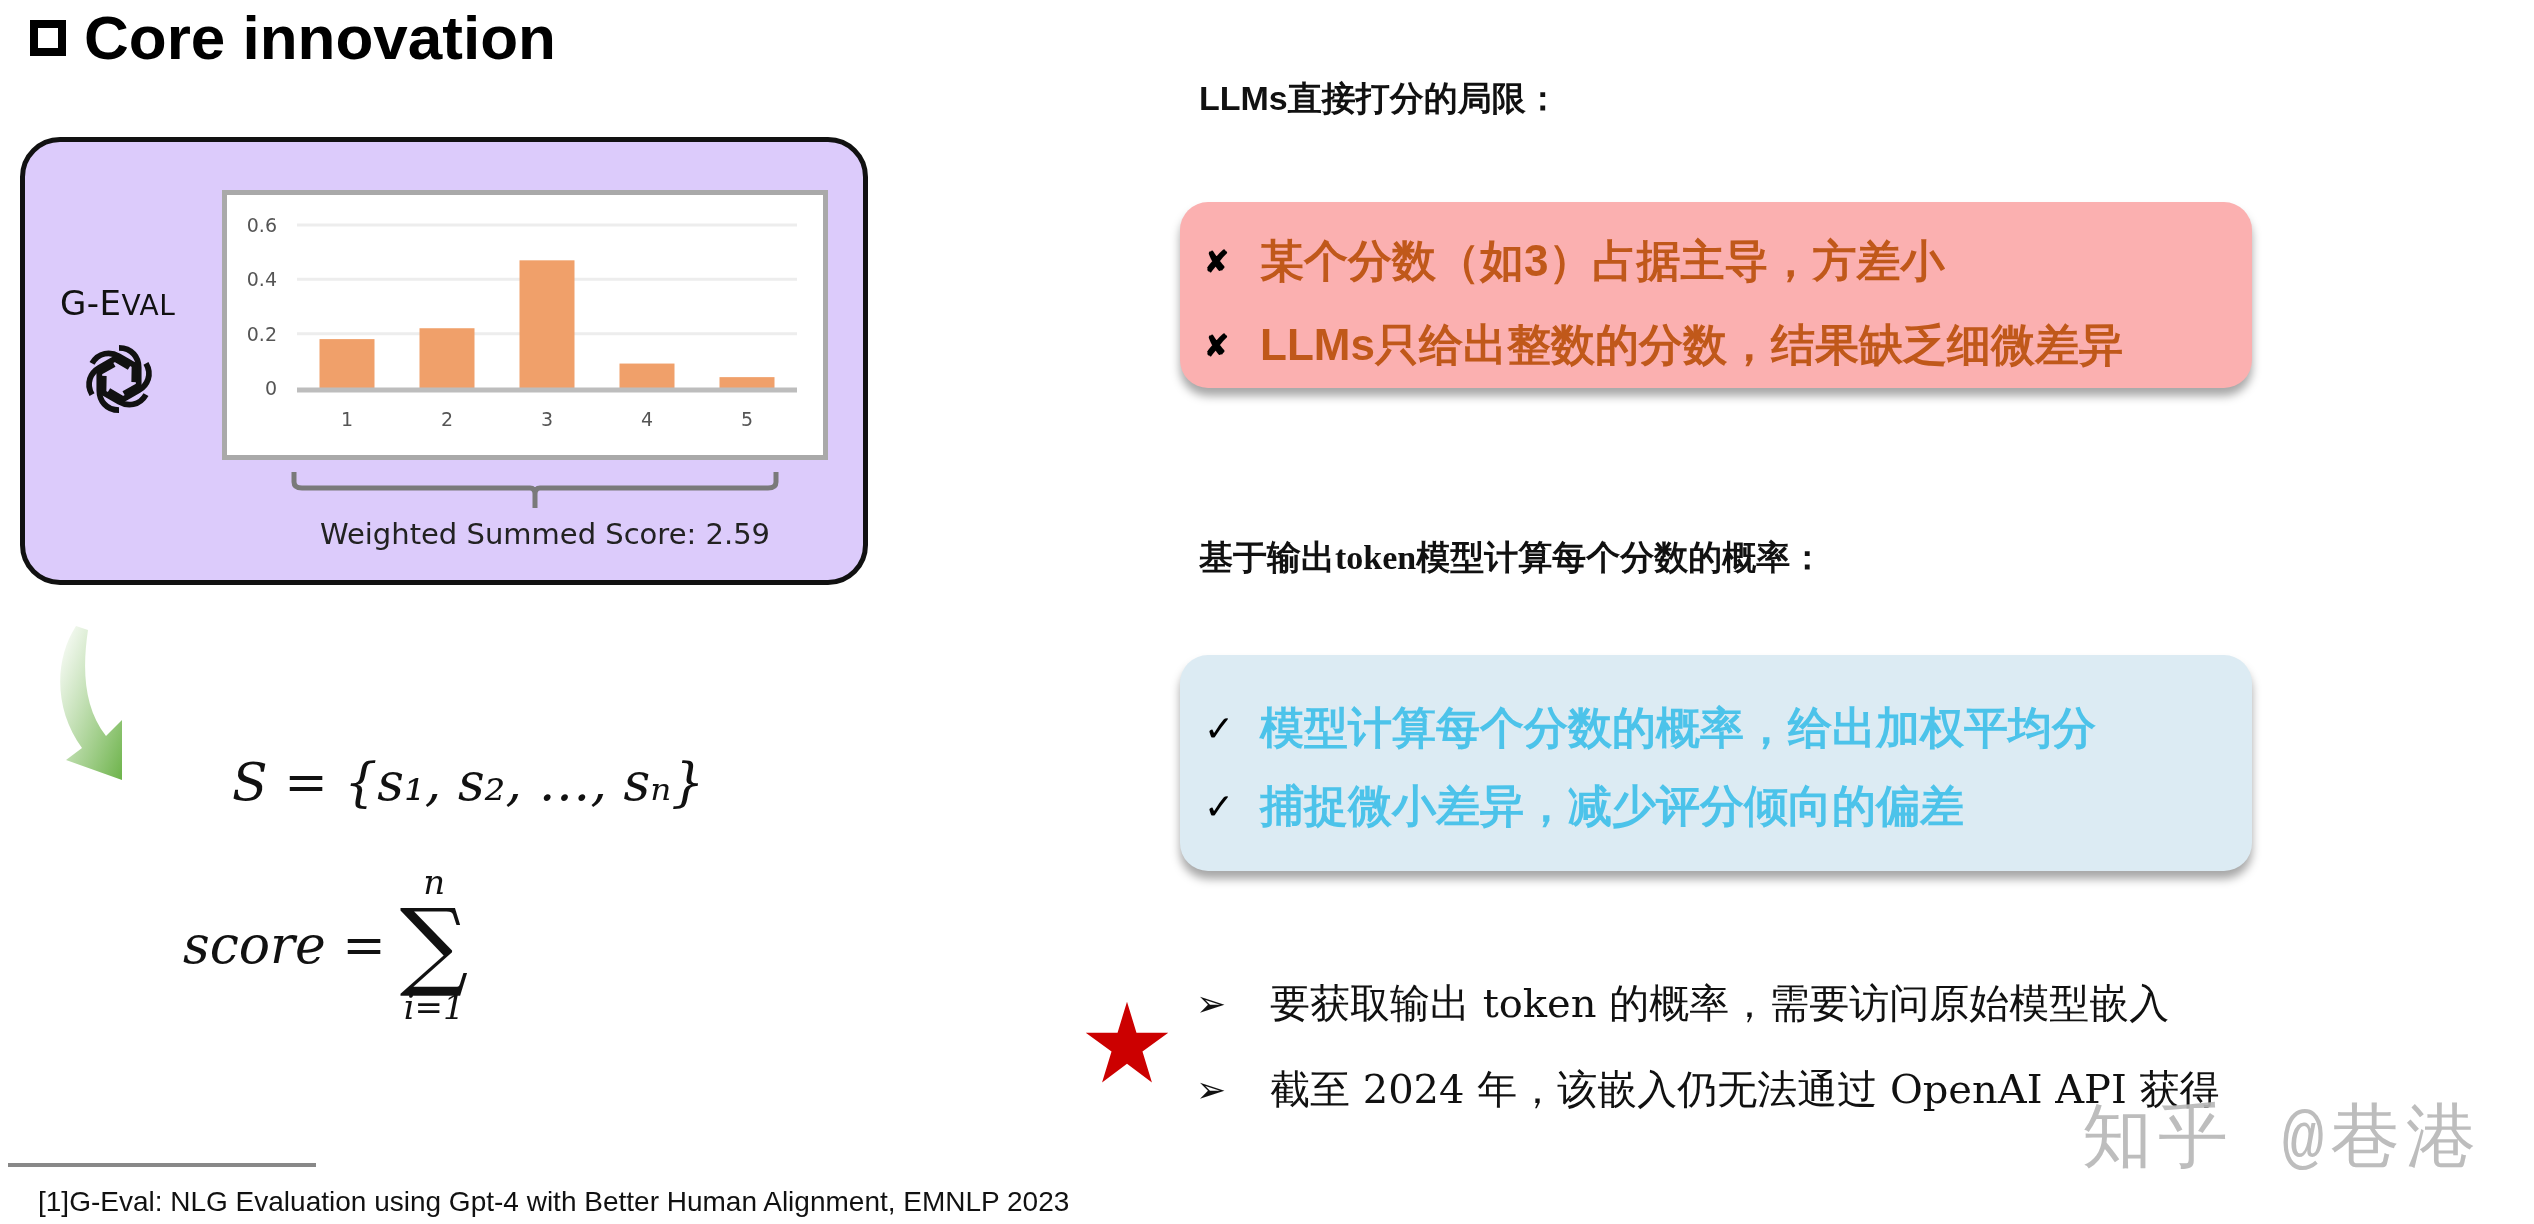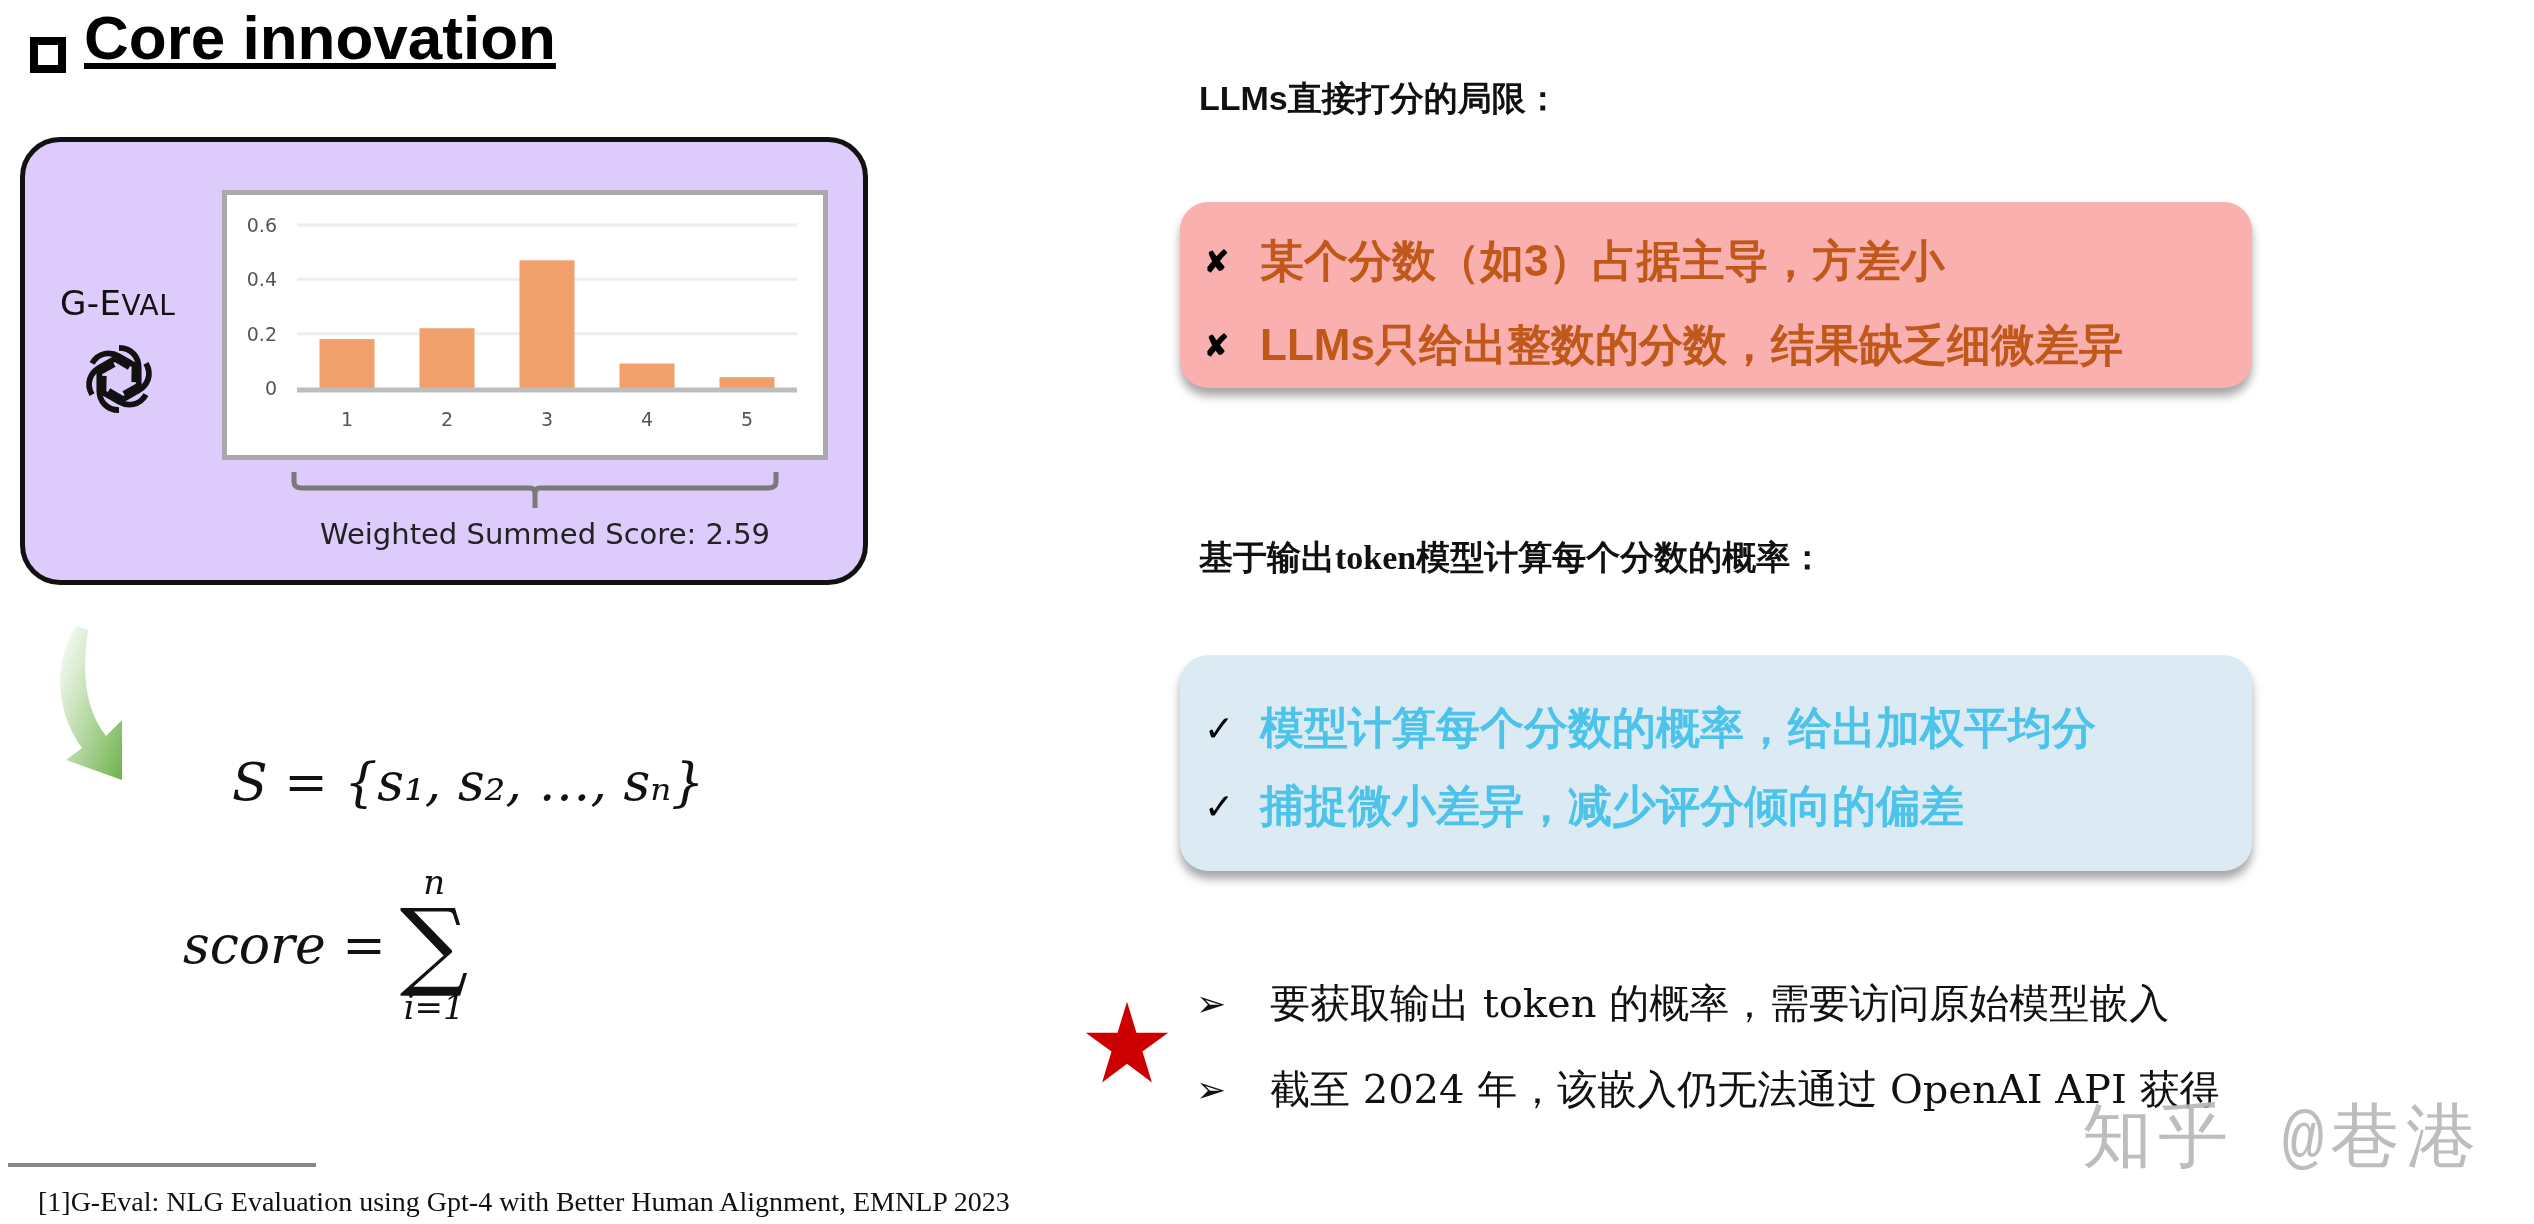--- a/index.html
+++ b/index.html
@@ -1,18 +1,18 @@
 <!DOCTYPE html>
 <html><head>
 <meta charset="utf-8">
 <style>
   html, body { margin:0; padding:0; }
   body { width:2534px; height:1224px; background:#ffffff; position:relative; overflow:hidden; font-family:"Liberation Sans", sans-serif; }
   .abs { position:absolute; }
-  .title { left:30px; top:2px; font-size:62px; font-weight:bold; color:#000; display:flex; align-items:flex-end; gap:18px;text-decoration:underline; }
+  .title { left:30px; top:2px; font-size:62px; font-weight:bold; color:#000; display:flex; align-items:center; gap:18px; }
   .title .sq { width:36px; height:36px; border:8px solid #000; box-sizing:border-box; display:inline-block; }
   .purple { left:20px; top:137px; width:848px; height:448px; background:#dccbfb; border:5px solid #111; border-radius:40px; box-sizing:border-box; }
   .geval { left:60px; top:283px; font-size:34px; font-weight:normal; color:#111; font-family:"DejaVu Sans", sans-serif; letter-spacing:0.5px; }
   .geval .sc { font-size:28px; }
   .logo { left:78px; top:338px; width:82px; height:82px; }
   .chart { left:222px; top:190px; width:606px; height:270px; background:#fff; border:5px solid #a9a9a9; box-sizing:border-box; }
   .chart svg { position:absolute; left:0; top:0; }
   .brace { left:290px; top:468px; width:490px; height:50px; }
   .wss { left:320px; top:517px; font-size:29px; color:#222; font-family:"DejaVu Sans", sans-serif; }
   .arrow { left:36px; top:620px; width:100px; height:170px; }
@@ -30,21 +30,21 @@
   .pink .txt { color:#c0581a; }
   .blue .txt { color:#4cc3ea; }
   .blue .mark { font-size:36px; font-weight:normal; }
   .star { left:1084px; top:1000px; width:86px; height:86px; }
   .bullets { left:1196px; font-family:"DejaVu Serif", serif; font-size:40px; color:#111; display:flex; align-items:center; }
   .bullets .arr { width:74px; font-size:36px; }
   .b1 { top:976px; }
   .b2 { top:1062px; }
   .watermark { left:2082px; top:1090px; font-size:70px; color:#b8b8b8; font-family:Liberation Mono, monospace; letter-spacing:6px; opacity:0.92; }
   .fn-line { left:8px; top:1163px; width:308px; height:4px; background:#888; }
-  .footnote { left:38px; top:1186px; font-size:28px; color:#111; font-family:Liberation Serif, serif; }
+  .footnote { left:38px; top:1186px; font-size:28px; color:#111; font-family:Liberation Sans, sans-serif; }
 </style>
 </head>
 <body>
 
 <div class="abs title">
   <span class="sq"></span>
   <span>Core innovation</span>
 </div>
 
 <div class="abs purple"></div>

